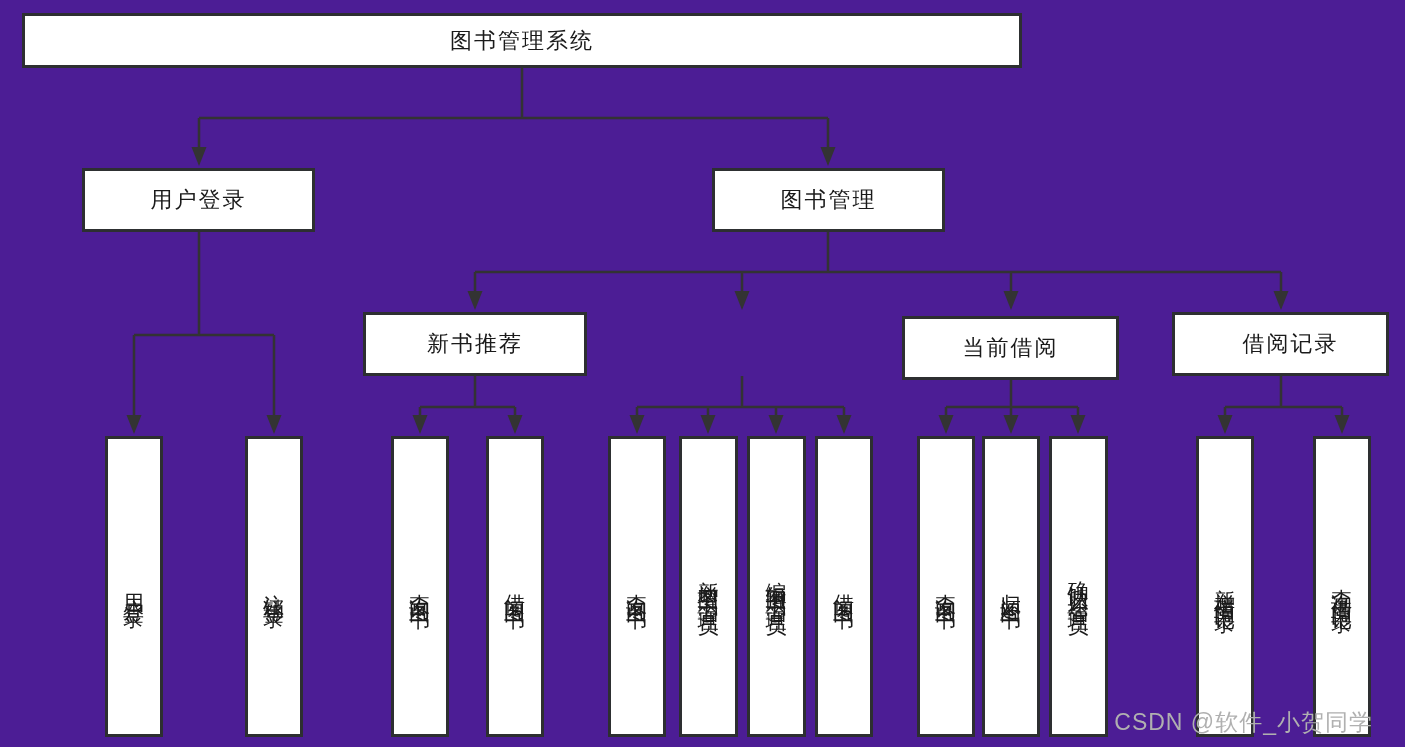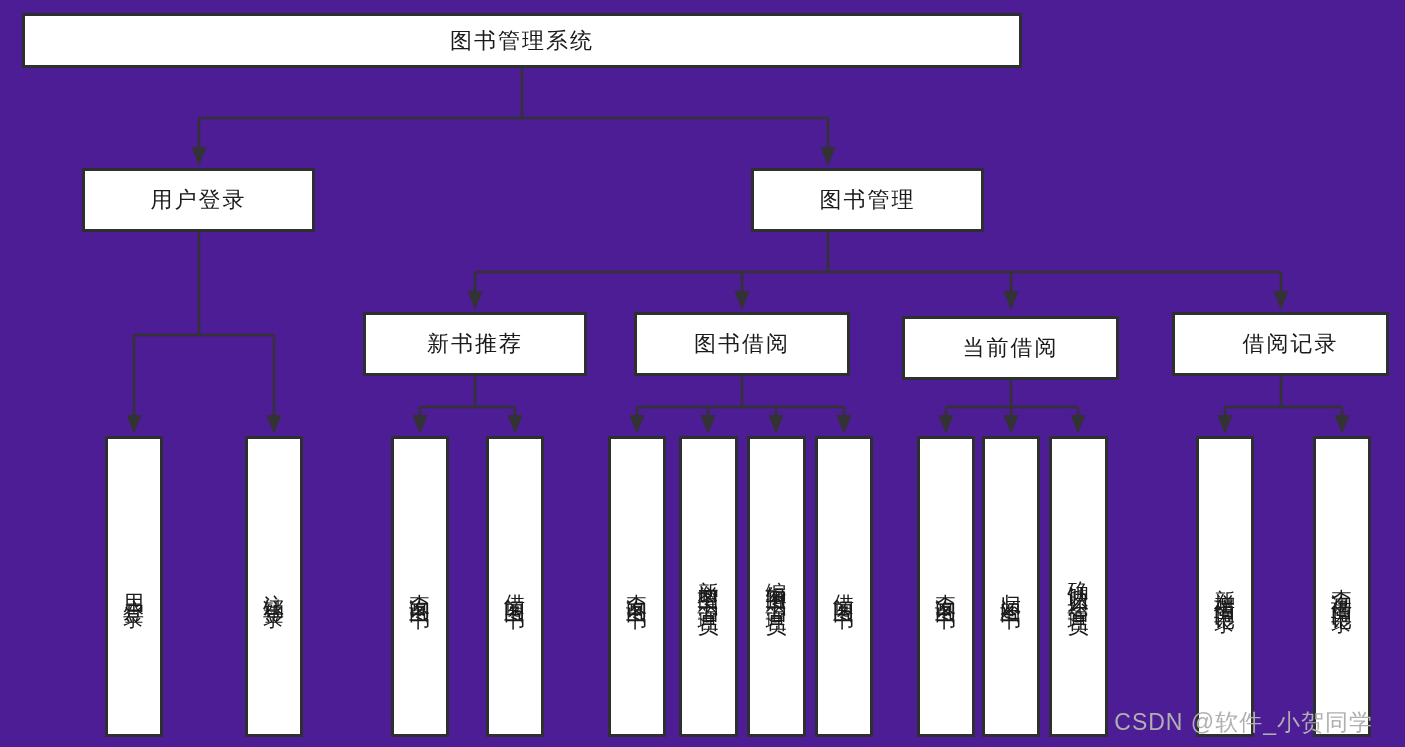--- a/index.html
+++ b/index.html
@@ -86,24 +86,23 @@
       <polygon points="1070.5,415 1085.5,415 1078,434"></polygon>
 
       <polygon points="1217.5,415 1232.5,415 1225,434"></polygon>
       <polygon points="1334.5,415 1349.5,415 1342,434"></polygon>
     </g>
   </svg>
 
   <div class="node" style="left:22px;top:13px;width:1000px;height:55px;">图书管理系统</div>
 
   <div class="node" style="left:82px;top:168px;width:233px;height:64px;">用户登录</div>
-  <div class="node" style="left:751px;top:168px;width:233px;height:64px;">图书管理</div>
+  <div class="node" style="left:712px;top:168px;width:233px;height:64px;">图书管理</div>
 
   <div class="node" style="left:363px;top:312px;width:224px;height:64px;">新书推荐</div>
-  <div class="node" style="left:634px;top:312px;width:216px;height:64px;">图书借阅</div>
   <div class="node" style="left:902px;top:316px;width:217px;height:64px;">当前借阅</div>
   <div class="node" style="left:1172px;top:312px;width:217px;height:64px;padding-left:20px;">借阅记录</div>
 
   <div class="node vertical" style="left:105px;top:436px;width:58px;height:301px;">用户登录</div>
   <div class="node vertical" style="left:245px;top:436px;width:58px;height:301px;">注销登录</div>
 
   <div class="node vertical" style="left:391px;top:436px;width:58px;height:301px;">查询图书</div>
   <div class="node vertical" style="left:486px;top:436px;width:58px;height:301px;">借阅图书</div>
 
   <div class="node vertical" style="left:608px;top:436px;width:58px;height:301px;">查询图书</div>

